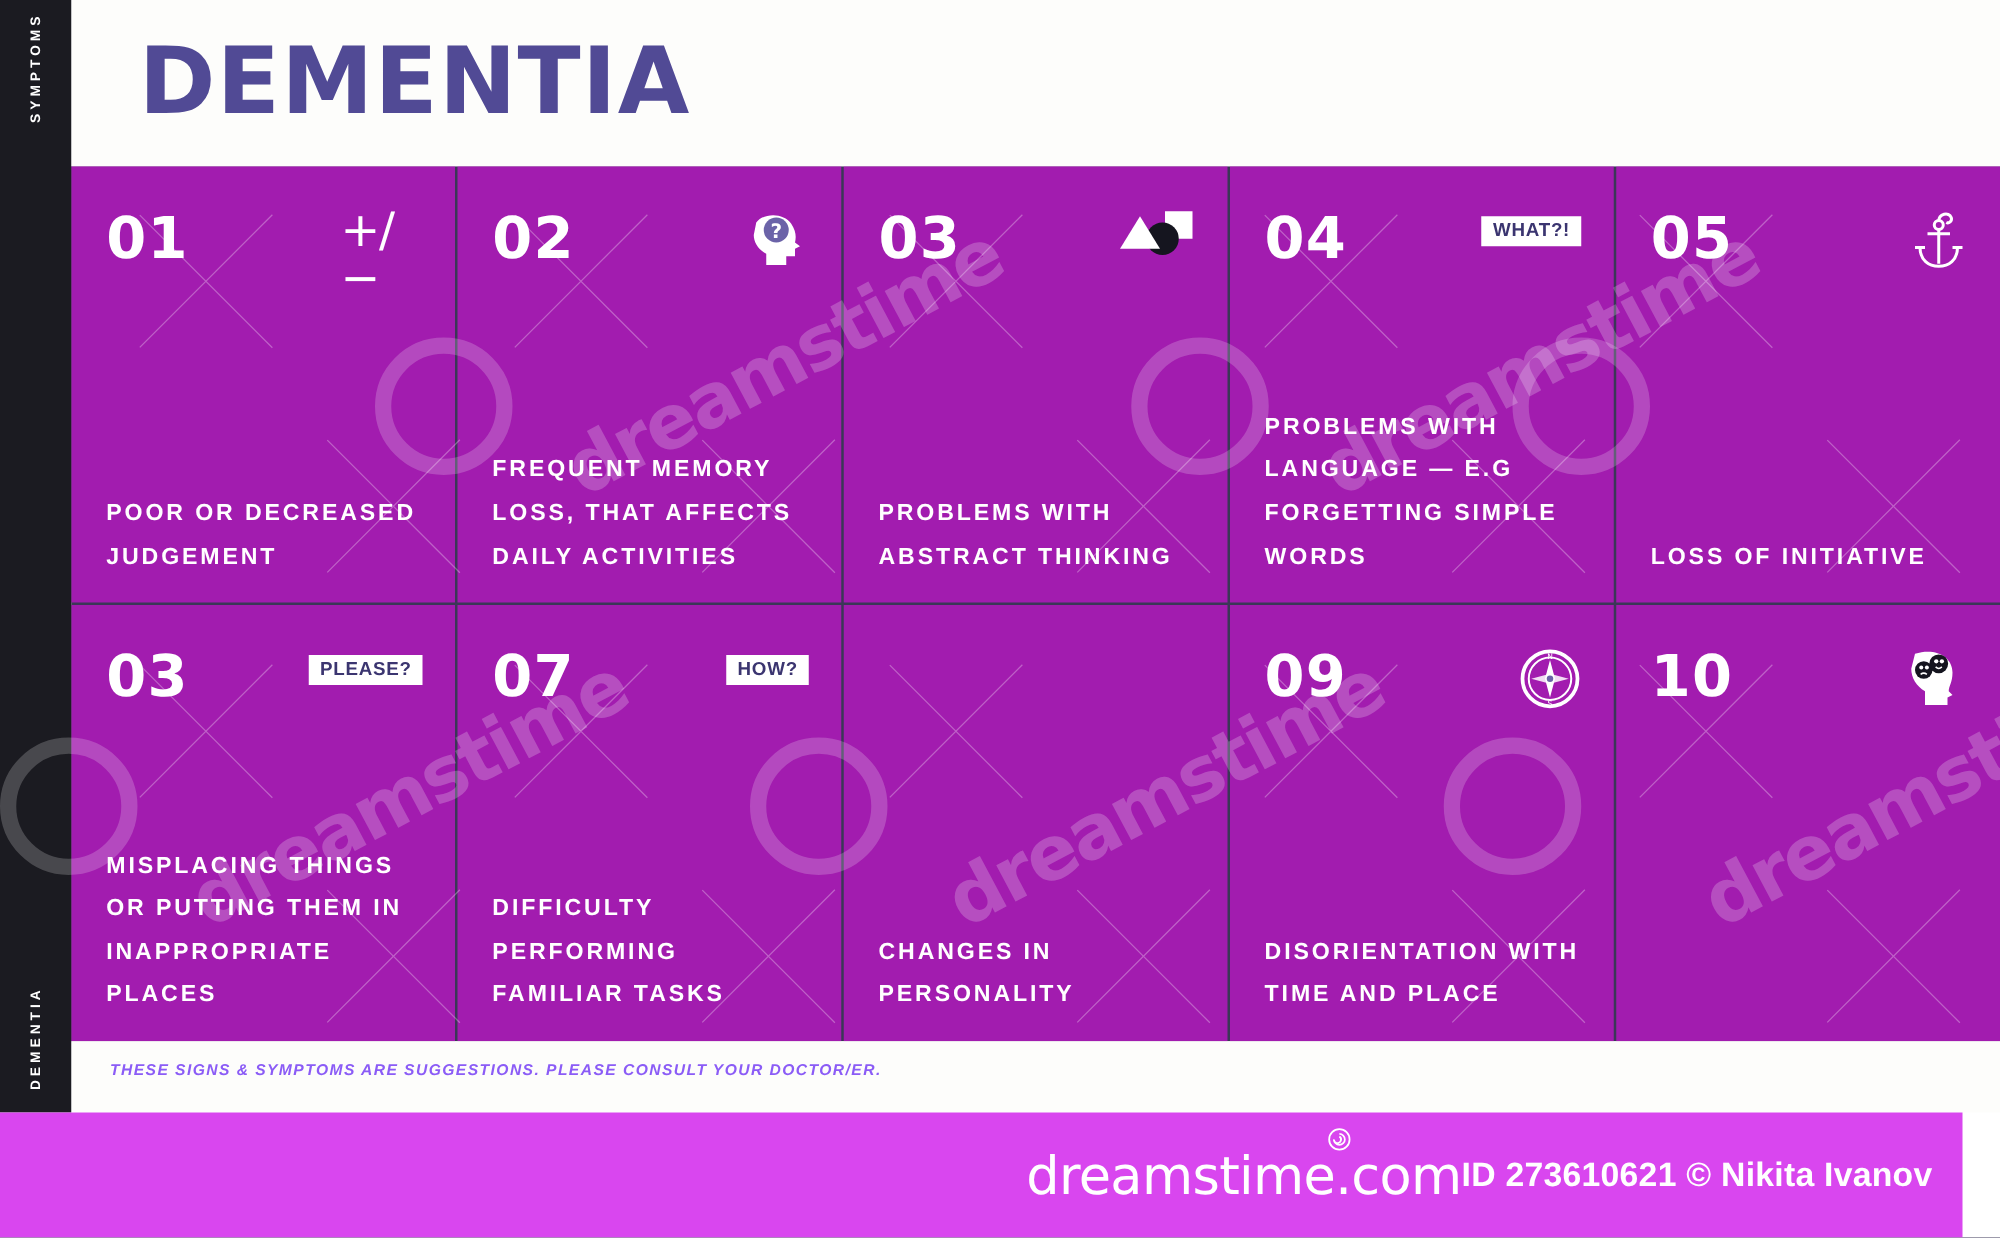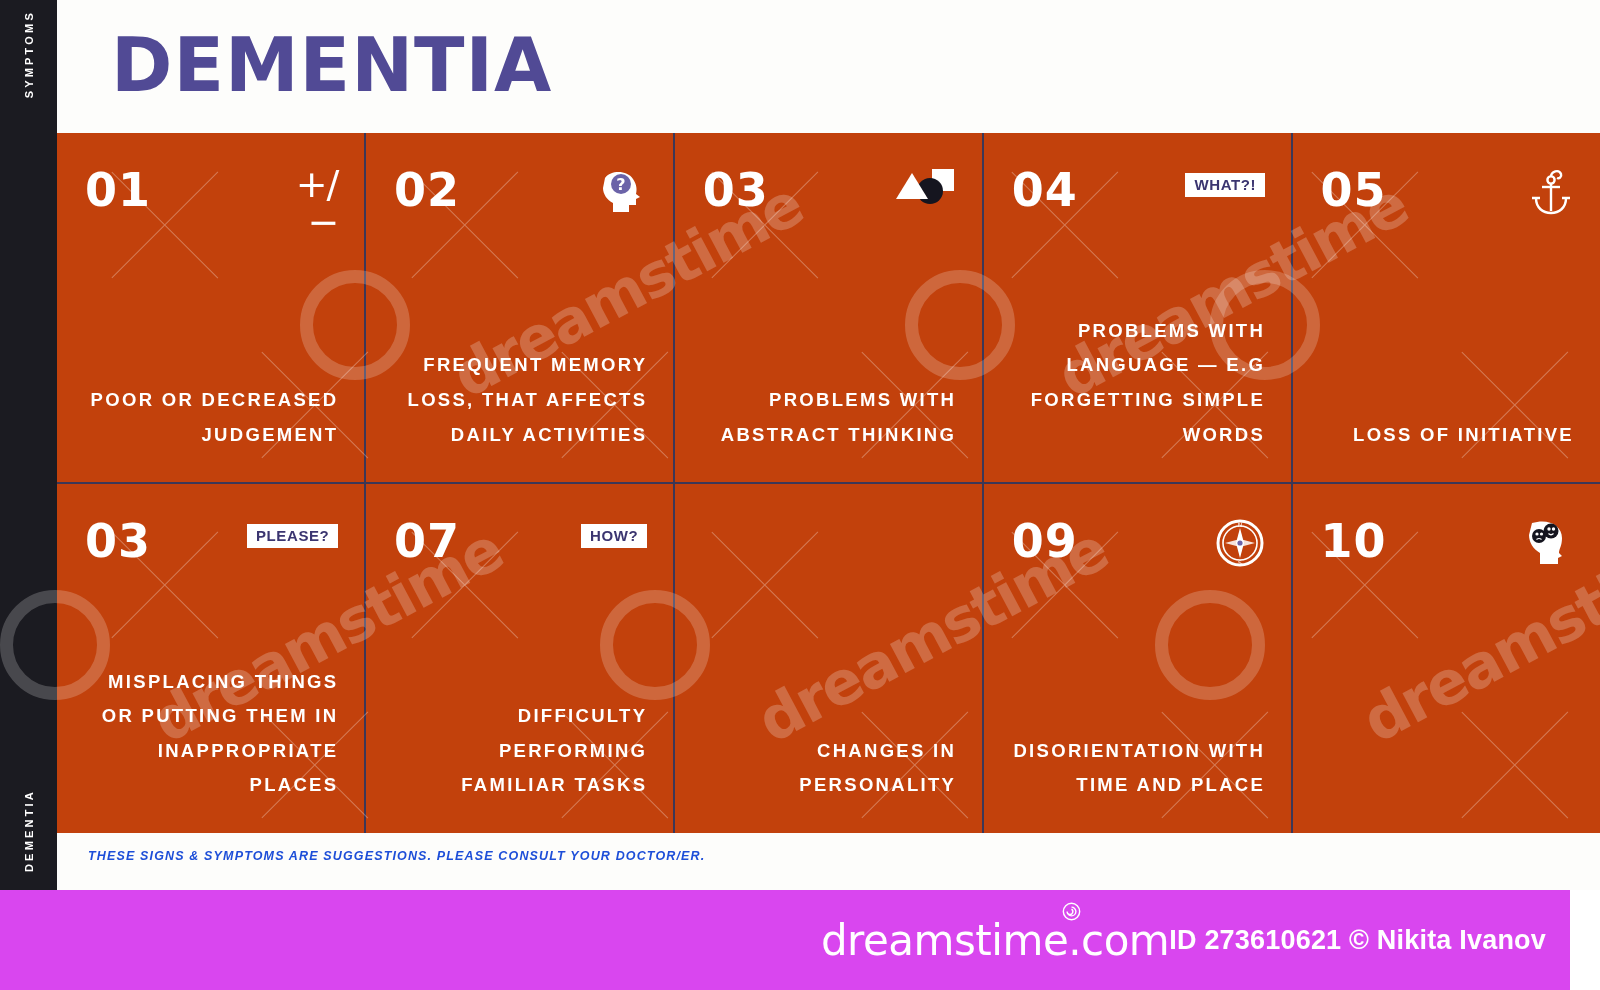--- a/index.html
+++ b/index.html
@@ -64,23 +64,23 @@
   
   .grid{
     position:absolute; left:57px; top:133px;
     width:1543px; height:700px;
     display:grid; grid-template-columns:repeat(5,1fr);
     grid-template-rows:repeat(2,1fr);
     background:#3b3757; gap:1.5px;
     z-index:10;
   }
   .card{
-    background:#c2410c; position:relative; overflow:hidden;
-    padding:34px 26px 30px 28px;
-    display:flex; flex-direction:column;text-align:right;
+    background:#a21caf; position:relative; overflow:hidden;
+    padding:34px 26px 20px 28px;
+    display:flex; flex-direction:column;
   }
   .card-top{
     display:flex; align-items:flex-start; justify-content:space-between;
     height:62px;
   }
   .num{
     font-size:46px; font-weight:800; color:#ffffff; line-height:1;
     letter-spacing:1px; font-family:"DejaVu Sans", sans-serif;
   }
   .card-label{
@@ -108,21 +108,21 @@
   }
 
   
   .note-bar{
     position:absolute; left:57px; top:833px; right:0; height:57px;
     background:#fdfdfb; z-index:20;
   }
   .note{
     position:absolute; left:31px; top:16px;
     font-size:12.5px; font-style:italic; font-weight:700;
-    letter-spacing:1.15px; color:#1d4ed8;
+    letter-spacing:1.15px; color:#8b5cf6;
     text-transform:uppercase;
   }
 
   
   .ds-bar{
     position:absolute; left:0; bottom:0; width:1570px; height:100px;
     background:#d946ef; z-index:60;
     display:flex; align-items:center; justify-content:flex-end;
     padding:0 24px 0 26px;
   }

